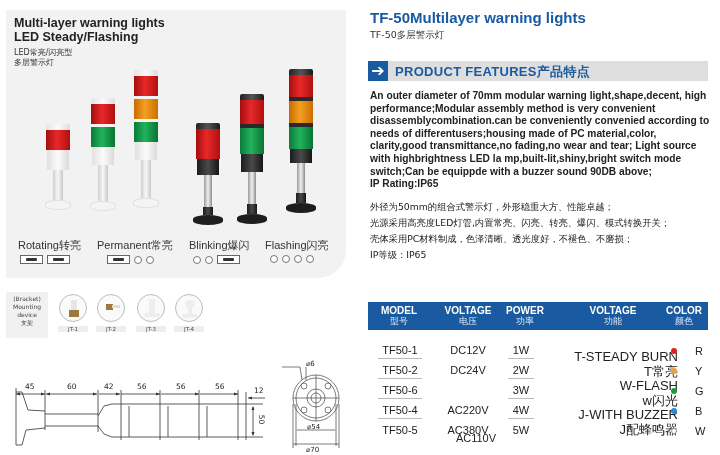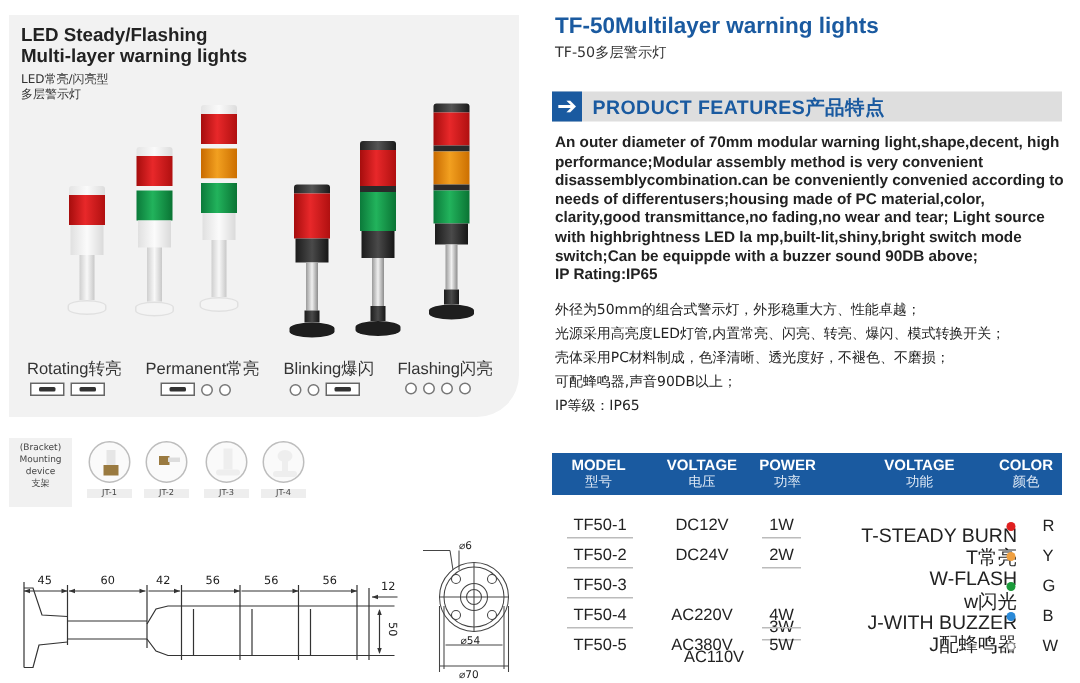--- a/index.html
+++ b/index.html
@@ -60,22 +60,22 @@
   .func { position: absolute; left: 180px; top: 10px; width: 130px; text-align: right; font-size: 13px; line-height: 14.5px; }
   .color-row { position: absolute; left: 303px; display: flex; align-items: center; gap: 18px; }
   .cdot { width: 6px; height: 6px; border-radius: 50%; }
   .cletter { font-size: 11px; }
 </style>
 </head>
 <body>
 
 <div class="left-panel">
   <div class="lp-title">
+    <div>Multi-layer warning lights</div>
     <div>LED Steady/Flashing</div>
-    <div>Multi-layer warning lights</div>
   </div>
   <div class="lp-sub">
     <div>LED常亮/闪亮型</div>
     <div>多层警示灯</div>
   </div>
 
   <div class="tower" style="left:40px;top:114px;width:24px;">
     <div class="seg cap-w"></div>
     <div class="seg red" style="height:20px;"></div>
     <div class="seg body-w" style="height:20px;width:22px;"></div>
@@ -302,21 +302,20 @@
 
 <div class="feat-en">
   <div>An outer diameter of 70mm modular warning  light,shape,decent, high performance;Modular assembly  method is very convenient disassemblycombination.can  be conveniently convenied according to needs of differentusers;housing  made of PC material,color, clarity,good transmittance,no  fading,no wear and tear; Light source with highbrightness LED la mp,built-lit,shiny,bright switch  mode switch;Can be equippde with a buzzer  sound 90DB above;</div>
   <div>IP Rating:IP65</div>
 </div>
 
 <div class="feat-cn">
   <div>外径为50mm的组合式警示灯，外形稳重大方、性能卓越；</div>
   <div>光源采用高亮度LED灯管,内置常亮、闪亮、转亮、爆闪、模式转换开关；</div>
   <div>壳体采用PC材料制成，色泽清晰、透光度好，不褪色、不磨损；</div>
-  <div>可配蜂鸣器,声音90DB以上；</div>
   <div>IP等级：IP65</div>
 </div>
 
 <div class="tbl-head">
   <div class="th" style="left:6px;width:50px;">
     <div>MODEL</div>
     <div class="cn">型号</div>
   </div>
   <div class="th" style="left:70px;width:60px;">
     <div>VOLTAGE</div>
@@ -332,33 +331,33 @@
   </div>
   <div class="th" style="left:292px;width:48px;">
     <div>COLOR</div>
     <div class="cn">颜色</div>
   </div>
 </div>
 
 <div class="tbl-body">
   <div class="cell" style="left:10px;top:2px;width:44px;">TF50-1</div>
   <div class="cell" style="left:10px;top:22px;width:44px;text-align:center;">TF50-2</div>
-  <div class="cell" style="left:10px;top:42px;width:44px;">TF50-3</div>
+  <div class="cell" style="left:10px;top:42px;width:44px;">TF50-6</div>
   <div class="cell" style="left:10px;top:62px;width:44px;">TF50-4</div>
   <div class="cell" style="left:10px;top:82px;width:44px;border-bottom:none;">TF50-5</div>
 
   <div class="cell" style="left:72px;top:2px;width:56px;border-bottom:none;">DC12V</div>
   <div class="cell" style="left:72px;top:22px;width:56px;border-bottom:none;">DC24V</div>
   <div class="cell" style="left:80px;top:42px;width:56px;border-bottom:none;margin-top:48px;">AC110V</div>
   <div class="cell" style="left:72px;top:62px;width:56px;border-bottom:none;">AC220V</div>
   <div class="cell" style="left:72px;top:82px;width:56px;border-bottom:none;">AC380V</div>
 
   <div class="cell" style="left:140px;top:2px;width:26px;">1W</div>
   <div class="cell" style="left:140px;top:22px;width:26px;">2W</div>
-  <div class="cell" style="left:140px;top:42px;width:26px;margin-top:28px;">3W</div>
+  <div class="cell" style="left:140px;top:42px;width:26px;">3W</div>
   <div class="cell" style="left:140px;top:62px;width:26px;">4W</div>
   <div class="cell" style="left:140px;top:82px;width:26px;border-bottom:none;">5W</div>
 
   <div class="func">
     <div>T-STEADY BURN</div>
     <div>T常亮</div>
     <div>W-FLASH</div>
     <div>w闪光</div>
     <div>J-WITH BUZZER</div>
     <div>J配蜂鸣器</div>

